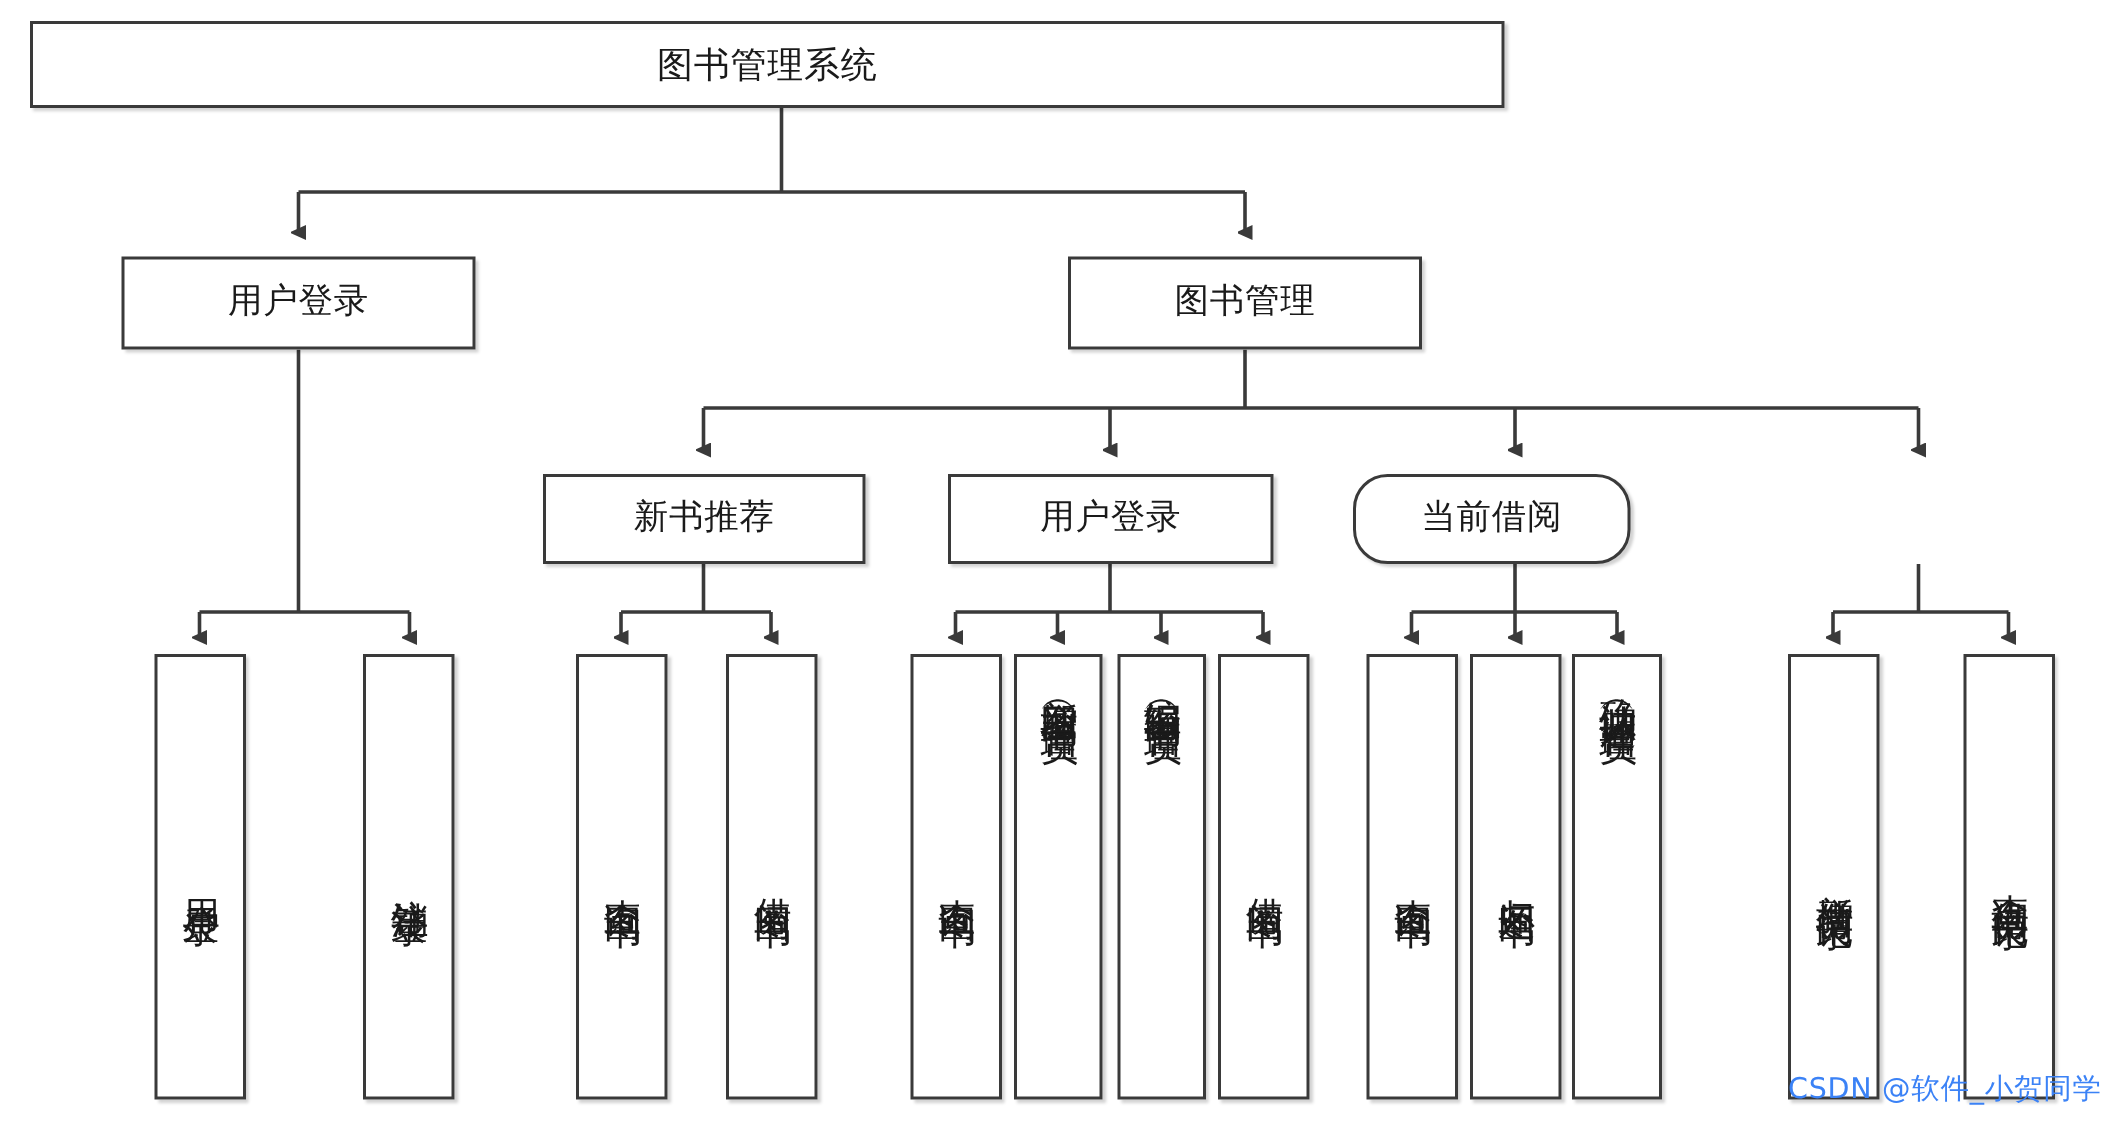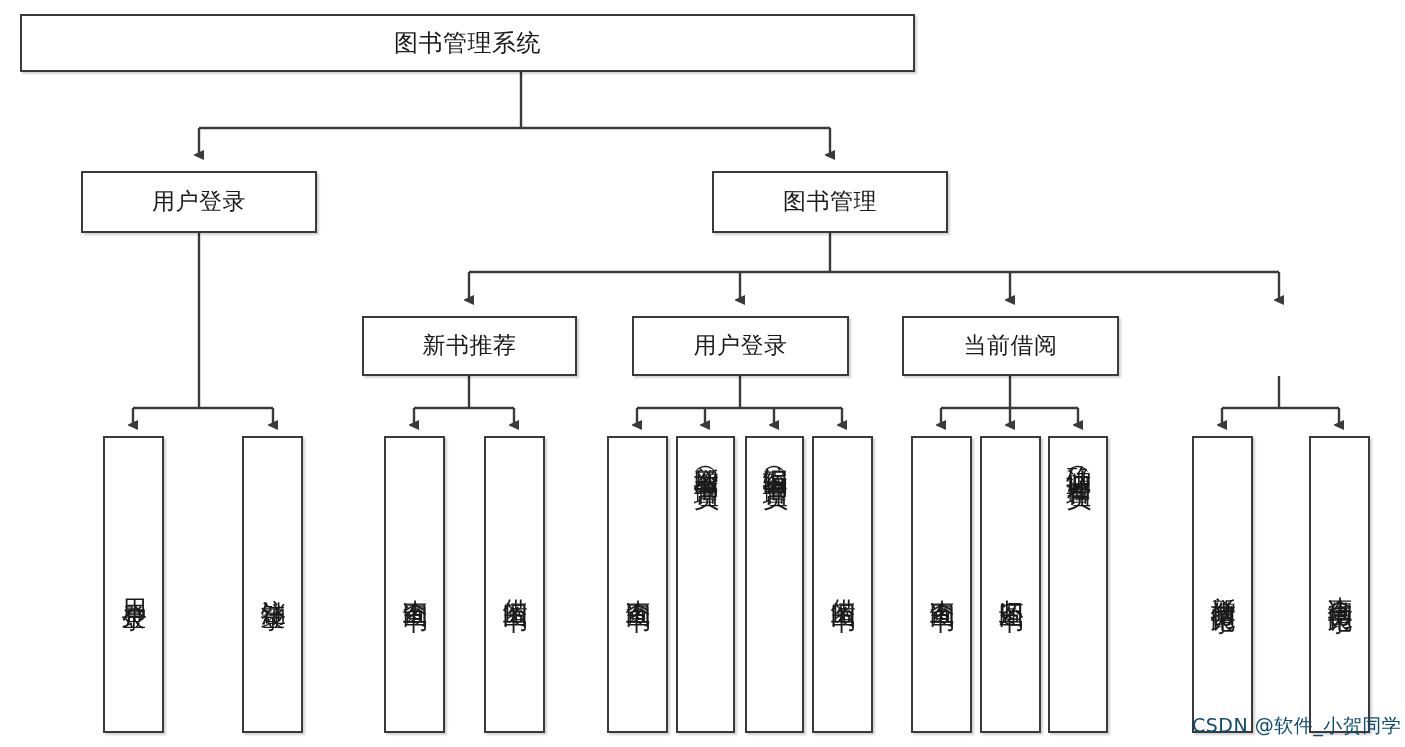--- a/index.html
+++ b/index.html
@@ -65,21 +65,21 @@
   .node.vert.tall .label {
     max-height: 278px;
   }
   .node.vert.centered {
     align-items: center;
     padding-top: 0;
   }
   .watermark {
     position: absolute;
     font-size: 19px;
-    color: #0c4a6e;
+    color: #3b82f6;
     letter-spacing: 0.5px;
     white-space: nowrap;
     user-select: none;
   }
 </style>
 </head>
 <body>
 
 <div id="canvas">
 
@@ -126,38 +126,38 @@
       <path d="M1010,408 L1010,425" marker-end="url(#arrow)"></path>
       <path d="M1078,408 L1078,425" marker-end="url(#arrow)"></path>
 
       <path d="M1279,376 L1279,408"></path>
       <path d="M1222,408 L1339,408"></path>
       <path d="M1222,408 L1222,425" marker-end="url(#arrow)"></path>
       <path d="M1339,408 L1339,425" marker-end="url(#arrow)"></path>
     </g>
   </svg>
 
-  <div class="node root horiz" style="left:20px; top:14px; width:895px; height:58px;">
+  <div class="node root horiz" style="left:20px; top:14px; width:983px; height:58px;">
     <span class="label">图书管理系统</span>
   </div>
 
   <div class="node horiz" style="left:81px; top:171px; width:236px; height:62px;">
     <span class="label">用户登录</span>
   </div>
   <div class="node horiz" style="left:712px; top:171px; width:236px; height:62px;">
     <span class="label">图书管理</span>
   </div>
 
   <div class="node horiz" style="left:362px; top:316px; width:215px; height:60px;">
     <span class="label">新书推荐</span>
   </div>
   <div class="node horiz" style="left:632px; top:316px; width:217px; height:60px;">
     <span class="label">用户登录</span>
   </div>
-  <div class="node horiz" style="left:902px; top:316px; width:217px; height:60px;">
+  <div class="node horiz" style="left:902px; top:316px; width:185px; height:60px;border-radius:23px;">
     <span class="label">当前借阅</span>
   </div>
 
   <div class="node vert centered" style="left:103px; top:436px; width:61px; height:297px;">
     <span class="label">用户登录</span>
   </div>
   <div class="node vert centered" style="left:242px; top:436px; width:61px; height:297px;">
     <span class="label">注销登录</span>
   </div>
 

